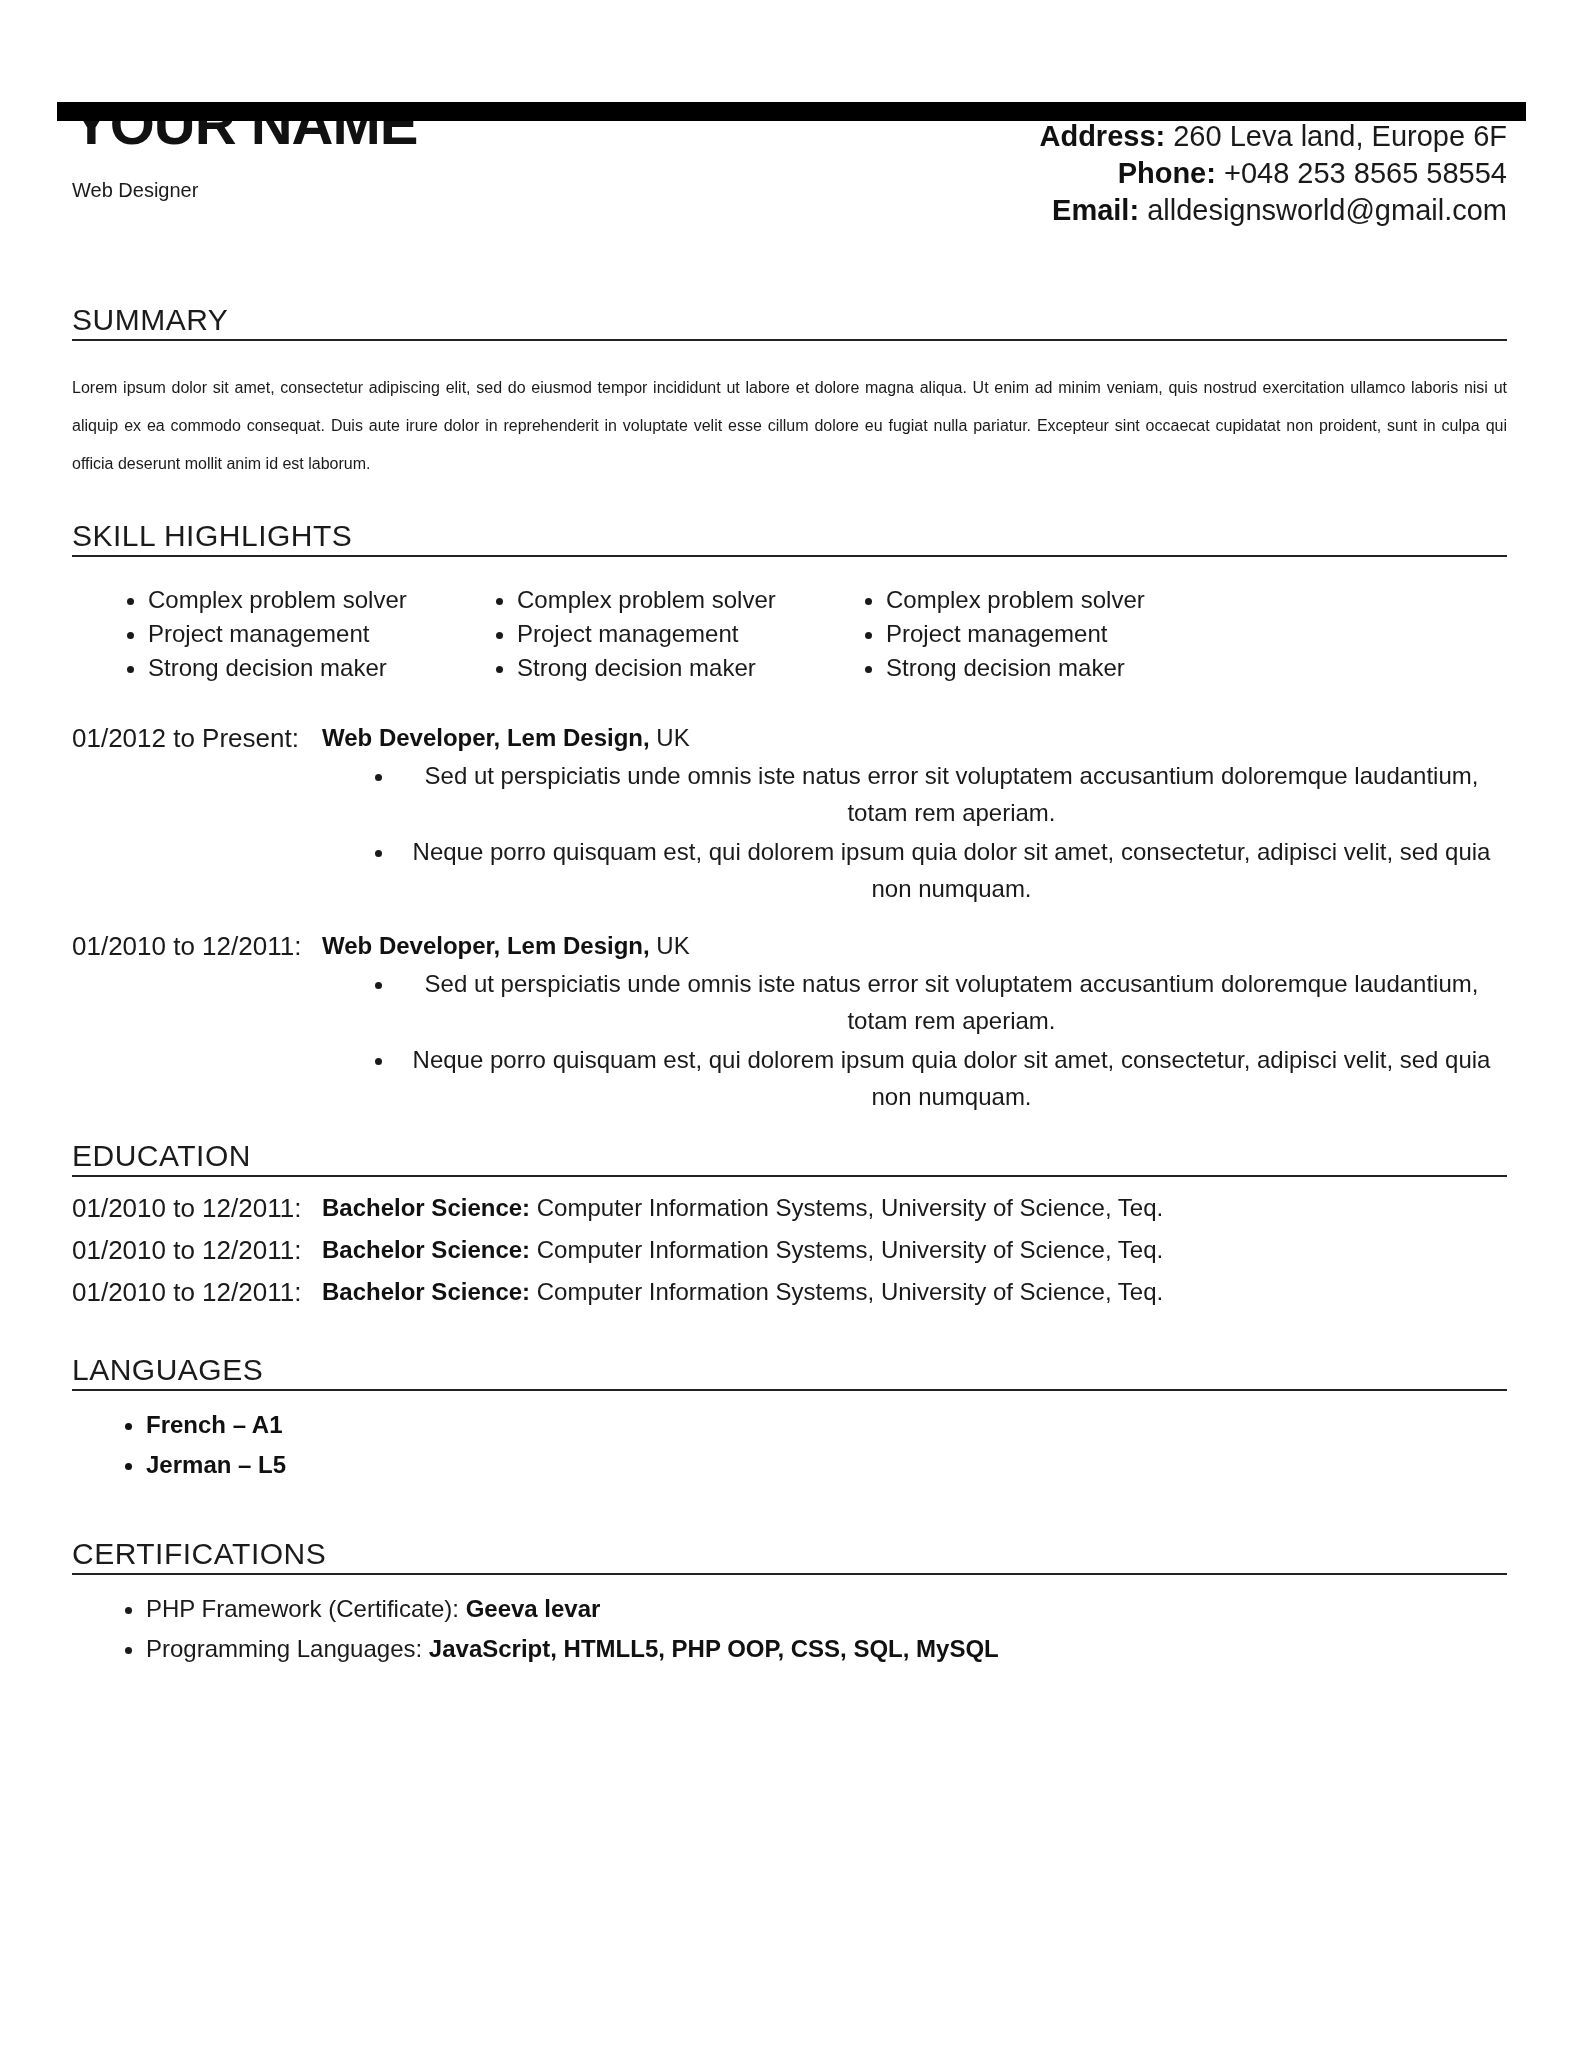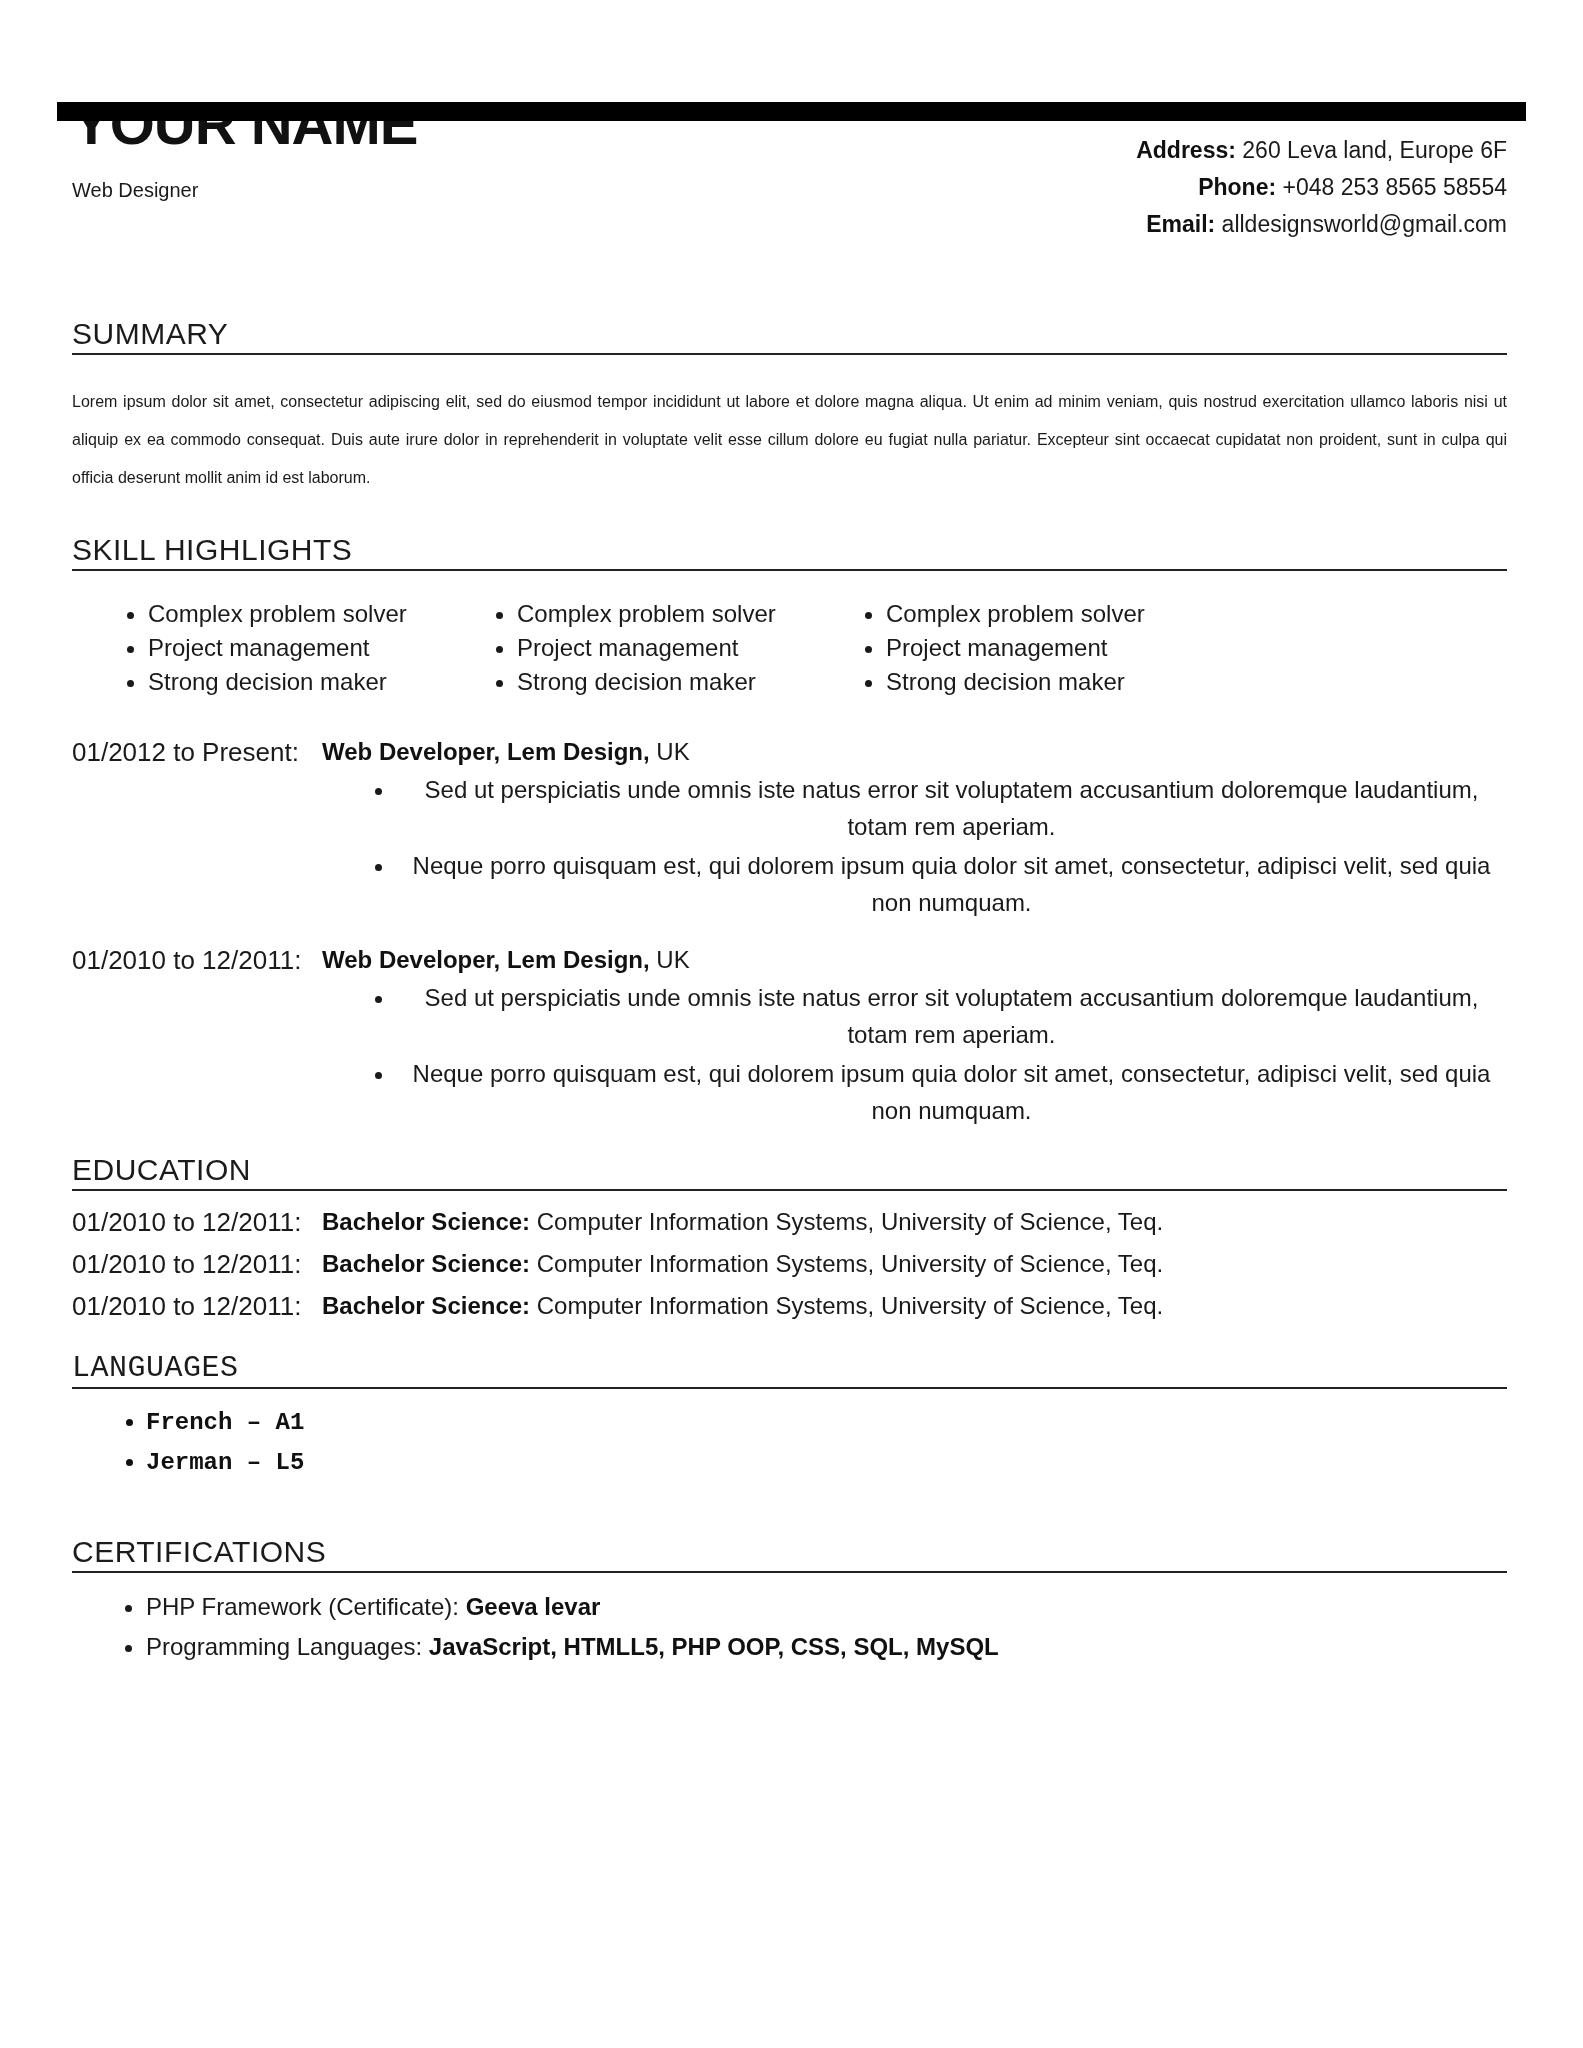--- a/index.html
+++ b/index.html
@@ -20,33 +20,33 @@
 
   .content { padding: 0 76px 0 72px; }
 
   
   .header { display: flex; justify-content: space-between; margin-top: 92px; }
   .name {
     font-size: 58px; font-weight: 800; letter-spacing: -1px; color: #111;
     line-height: 1.1;
   }
   .job-title { font-size: 20px; font-weight: 400; margin-top: 23px; color: #1a1a1a; }
-  .contact { text-align: right; font-size: 23px; line-height: 37px; margin-top: 40px; color: #1a1a1a; }
+  .contact { text-align: right; font-size: 29px; line-height: 37px; margin-top: 26px; color: #1a1a1a; }
   .contact b { color: #111; }
 
   
   .section-heading {
     font-size: 30px; font-weight: 400; letter-spacing: 0.5px; color: #1b1b1b;
     padding-bottom: 2px; border-bottom: 2px solid #222222;
   }
   .sec-summary   { margin-top: 74px; }
   .sec-skills    { margin-top: 36px; }
   .sec-exp       { margin-top: 36px; }
   .sec-edu       { margin-top: 24px; }
-  .sec-lang      { margin-top: 24px; font-family: Liberation Mono, monospace; }
+  .sec-lang      { margin-top: 40px; }
   .sec-cert      { margin-top: 52px; }
 
   .summary-text {
     margin-top: 28px; font-size: 16px; line-height: 38px;
     text-align: justify; color: #1a1a1a;
   }
 
   
   .skills-grid {
     margin-top: 26px; margin-left: 4px;

